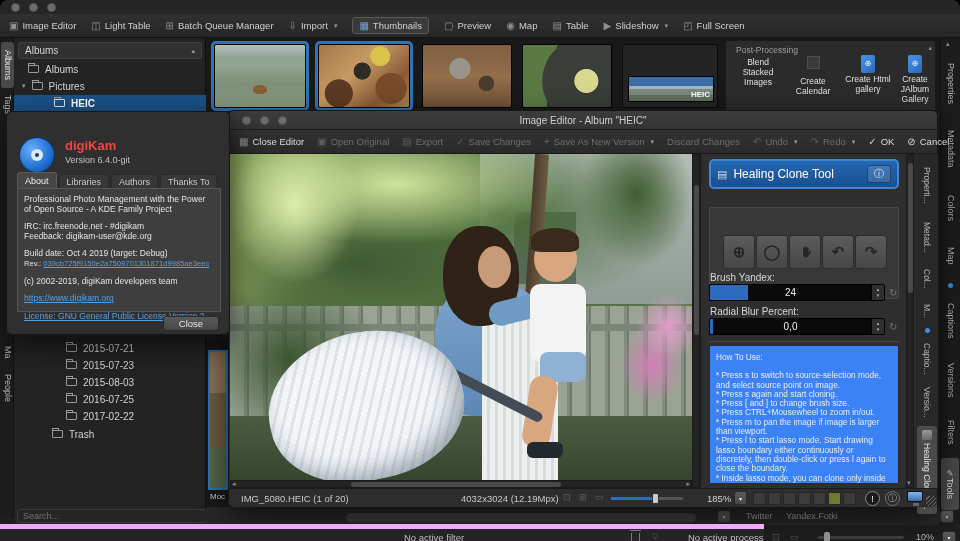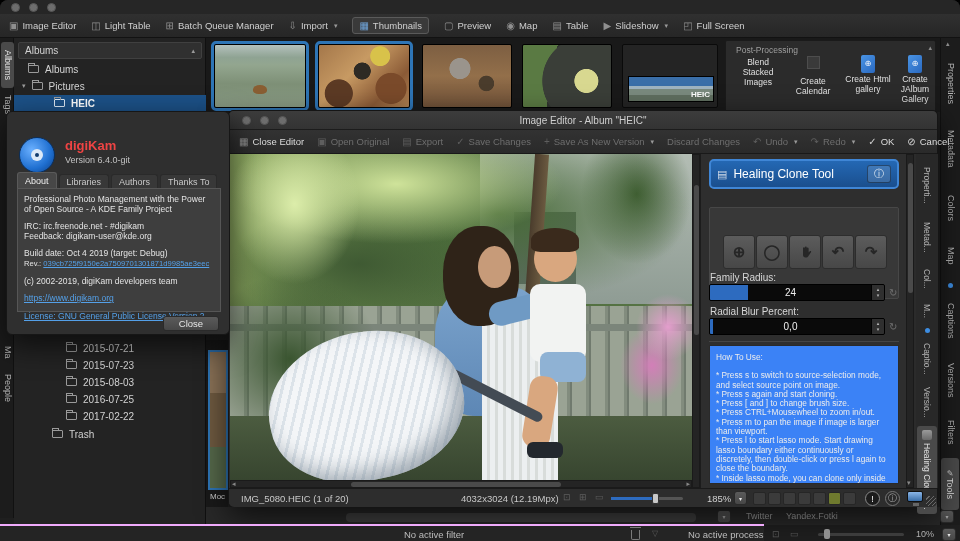--- a/index.html
+++ b/index.html
@@ -179,20 +179,21 @@
     <span>2016-07-25</span>
     </div>
   <div class="trow" style="left:66px;top:408px;">
     <span class="folder"></span>
     <span>2017-02-22</span>
     </div>
   <div class="trow" style="left:52px;top:426px;">
     <span class="folder"></span>
     <span>Trash</span>
     </div>
+  <input class="search" style="left: 17px; top: 509px; width: 190px; height: 14px;" placeholder="Search...">
 
   <div class="w" style="left:206px;top:38px;width:734px;height:74px;background:#191919;"></div>
   <div class="thumb sel" style="left:214px;width:92px;background:linear-gradient(180deg,#b4c1bd 0%,#8fa393 20%,#93a68f 32%,#7e9077 62%,#8a9c84 100%);">
     <div class="w" style="left:38px;top:40px;width:14px;height:9px;background:#8a5f33;border-radius:50% 50% 40% 40%;"></div>
   </div>
   <div class="thumb sel" style="left:318px;width:92px;background:
       radial-gradient(circle at 22% 78%,#5c3a24 0 16%,transparent 17%),
       radial-gradient(circle at 68% 18%,#d8c24a 0 12%,transparent 13%),
       radial-gradient(circle at 48% 42%,#2e2a24 0 14%,transparent 15%),
       radial-gradient(circle at 80% 70%,#7a4a2a 0 18%,transparent 19%),
@@ -396,21 +397,21 @@
               <path d="M8 11V5a1.5 1.5 0 0 1 3 0v5V4a1.5 1.5 0 0 1 3 0v6V5.5a1.5 1.5 0 0 1 3 0V12l1.8-2.2a1.3 1.3 0 0 1 2 1.6L17 17c-1 2-2.5 3-5 3s-4-1.5-4-4z" fill="#262626"></path>
             </svg>
           </div>
         <div class="toolbtn" style="left:112px;top:27px;">
           <span>↶</span>
           </div>
         <div class="toolbtn" style="left:145px;top:27px;">
           <span>↷</span>
           </div>
       </div>
-      <div style="position:absolute;left:9px;top:118px;font-size:10px;color:#d6d6d6;">Family Radius:</div>
+      <div style="position:absolute;left:9px;top:118px;font-size:10px;color:#d6d6d6;">Brush Yandex:</div>
       <div class="spin" style="left:8px;top:130px;width:176px;">
         <div class="fill" style="width:38px;"></div>
         <div class="spinval">24</div>
         <div class="spinner">
           <span>▴</span>
           <span>▾</span>
           </div>
       </div>
       <span style="position:absolute;left:188px;top:133px;font-size:10px;color:#707070;">↻</span>
       <div style="position:absolute;left:9px;top:152px;font-size:10px;color:#d6d6d6;">Radial Blur Percent:</div>
@@ -524,21 +525,21 @@
         <span class="link">039cb725f9150e2a7509701301871d9985ae3eec</span></div>
       <div style="margin-bottom:8px;">(c) 2002-2019, digiKam developers team</div>
       <div style="margin-bottom:8px;"><span class="link">https://www.digikam.org</span></div>
       <div><span class="link">License: GNU General Public License Version 2</span></div>
     </div>
     <div class="btn" style="position:absolute;right:10px;top:204px;width:56px;height:15px;">
       <span>Close</span>
       </div>
   </div>
 
-  <div class="w" style="left:0;top:524px;width:764px;height:17px;background:#242424;border-top:2px solid #f0abfc;">
+  <div class="w" style="left:0;top:524px;width:764px;height:17px;background:#242424;border-top:5px solid #f0abfc;">
     <span style="position:absolute;left:404px;top:3px;font-size:9.5px;color:#bdbdbd;">No active filter</span>
     <span class="trash" style="left:631px;top:4px;"></span>
     <span style="position:absolute;left:652px;top:3px;font-size:8px;color:#5a5a5a;">▽</span>
     <span style="position:absolute;left:688px;top:3px;font-size:9.5px;color:#bdbdbd;">No active process</span>
     <span style="position:absolute;left:772px;top:3px;font-size:9px;color:#555;">⊡</span>
     <span style="position:absolute;left:790px;top:3px;font-size:9px;color:#555;">▭</span>
     <div style="position:absolute;left:818px;top:7px;width:86px;height:3px;background:#3c3c3c;border-radius:2px;">
       <div style="position:absolute;left:6px;top:-4px;width:6px;height:10px;background:#8f8f8f;border-radius:2px;"></div>
     </div>
     <span style="position:absolute;left:916px;top:3px;font-size:9px;color:#b0b0b0;">10%</span>

